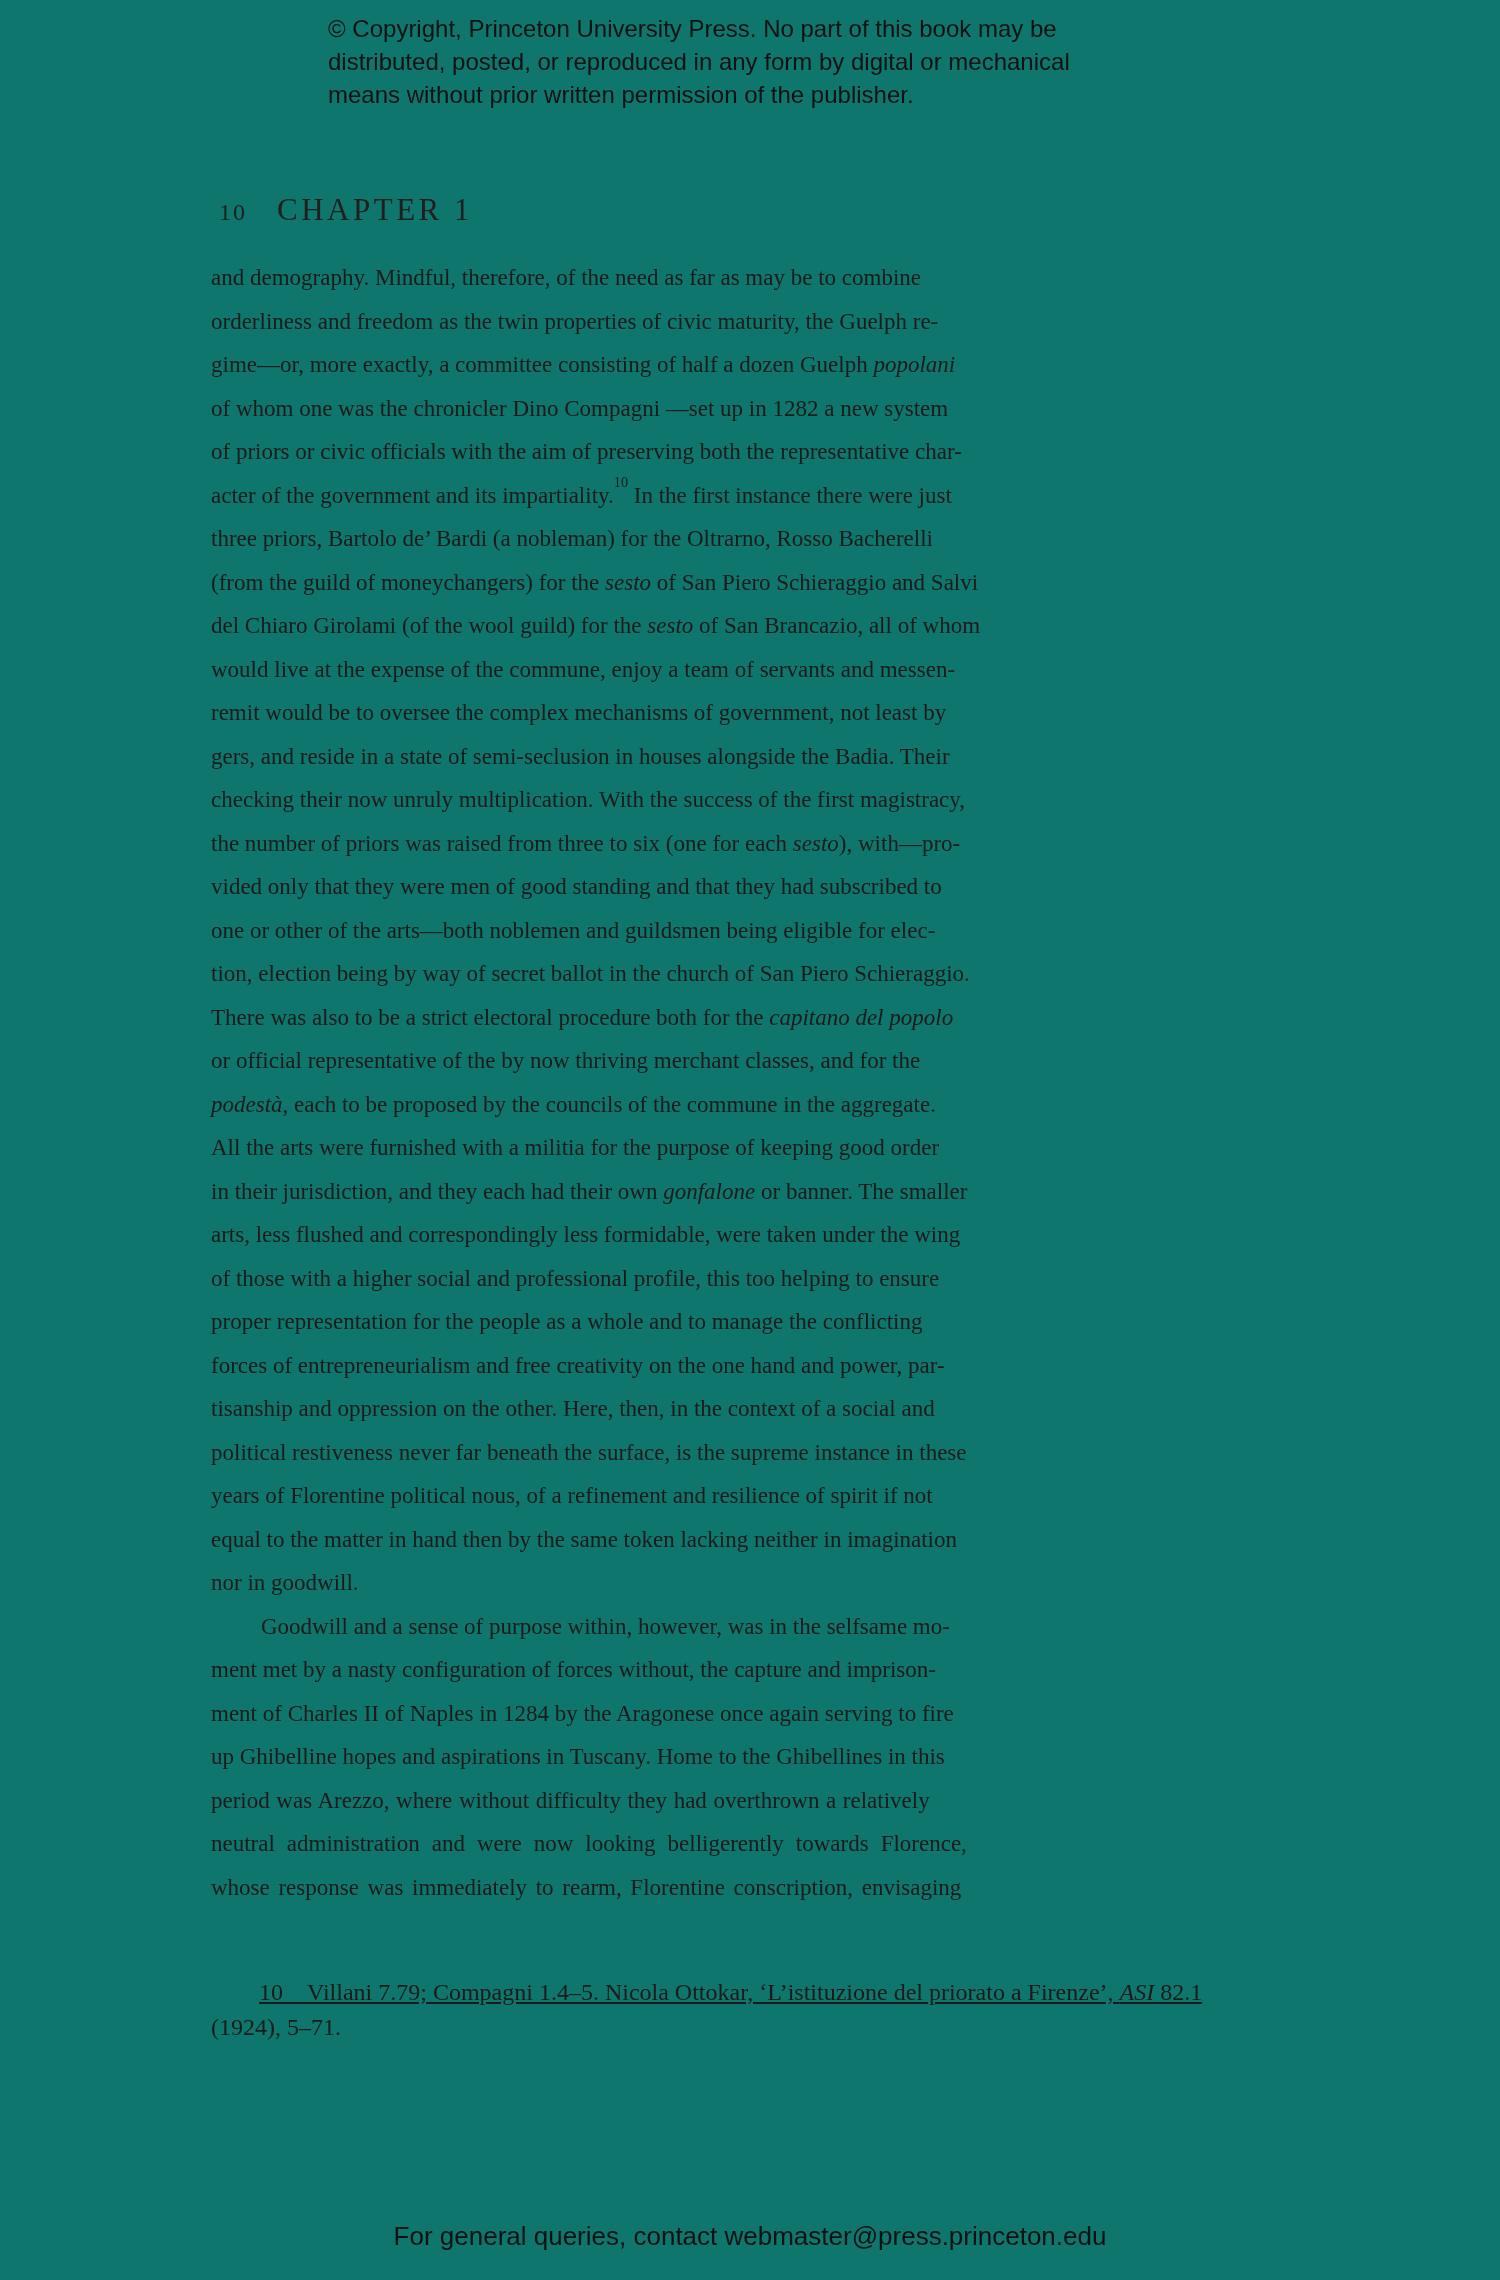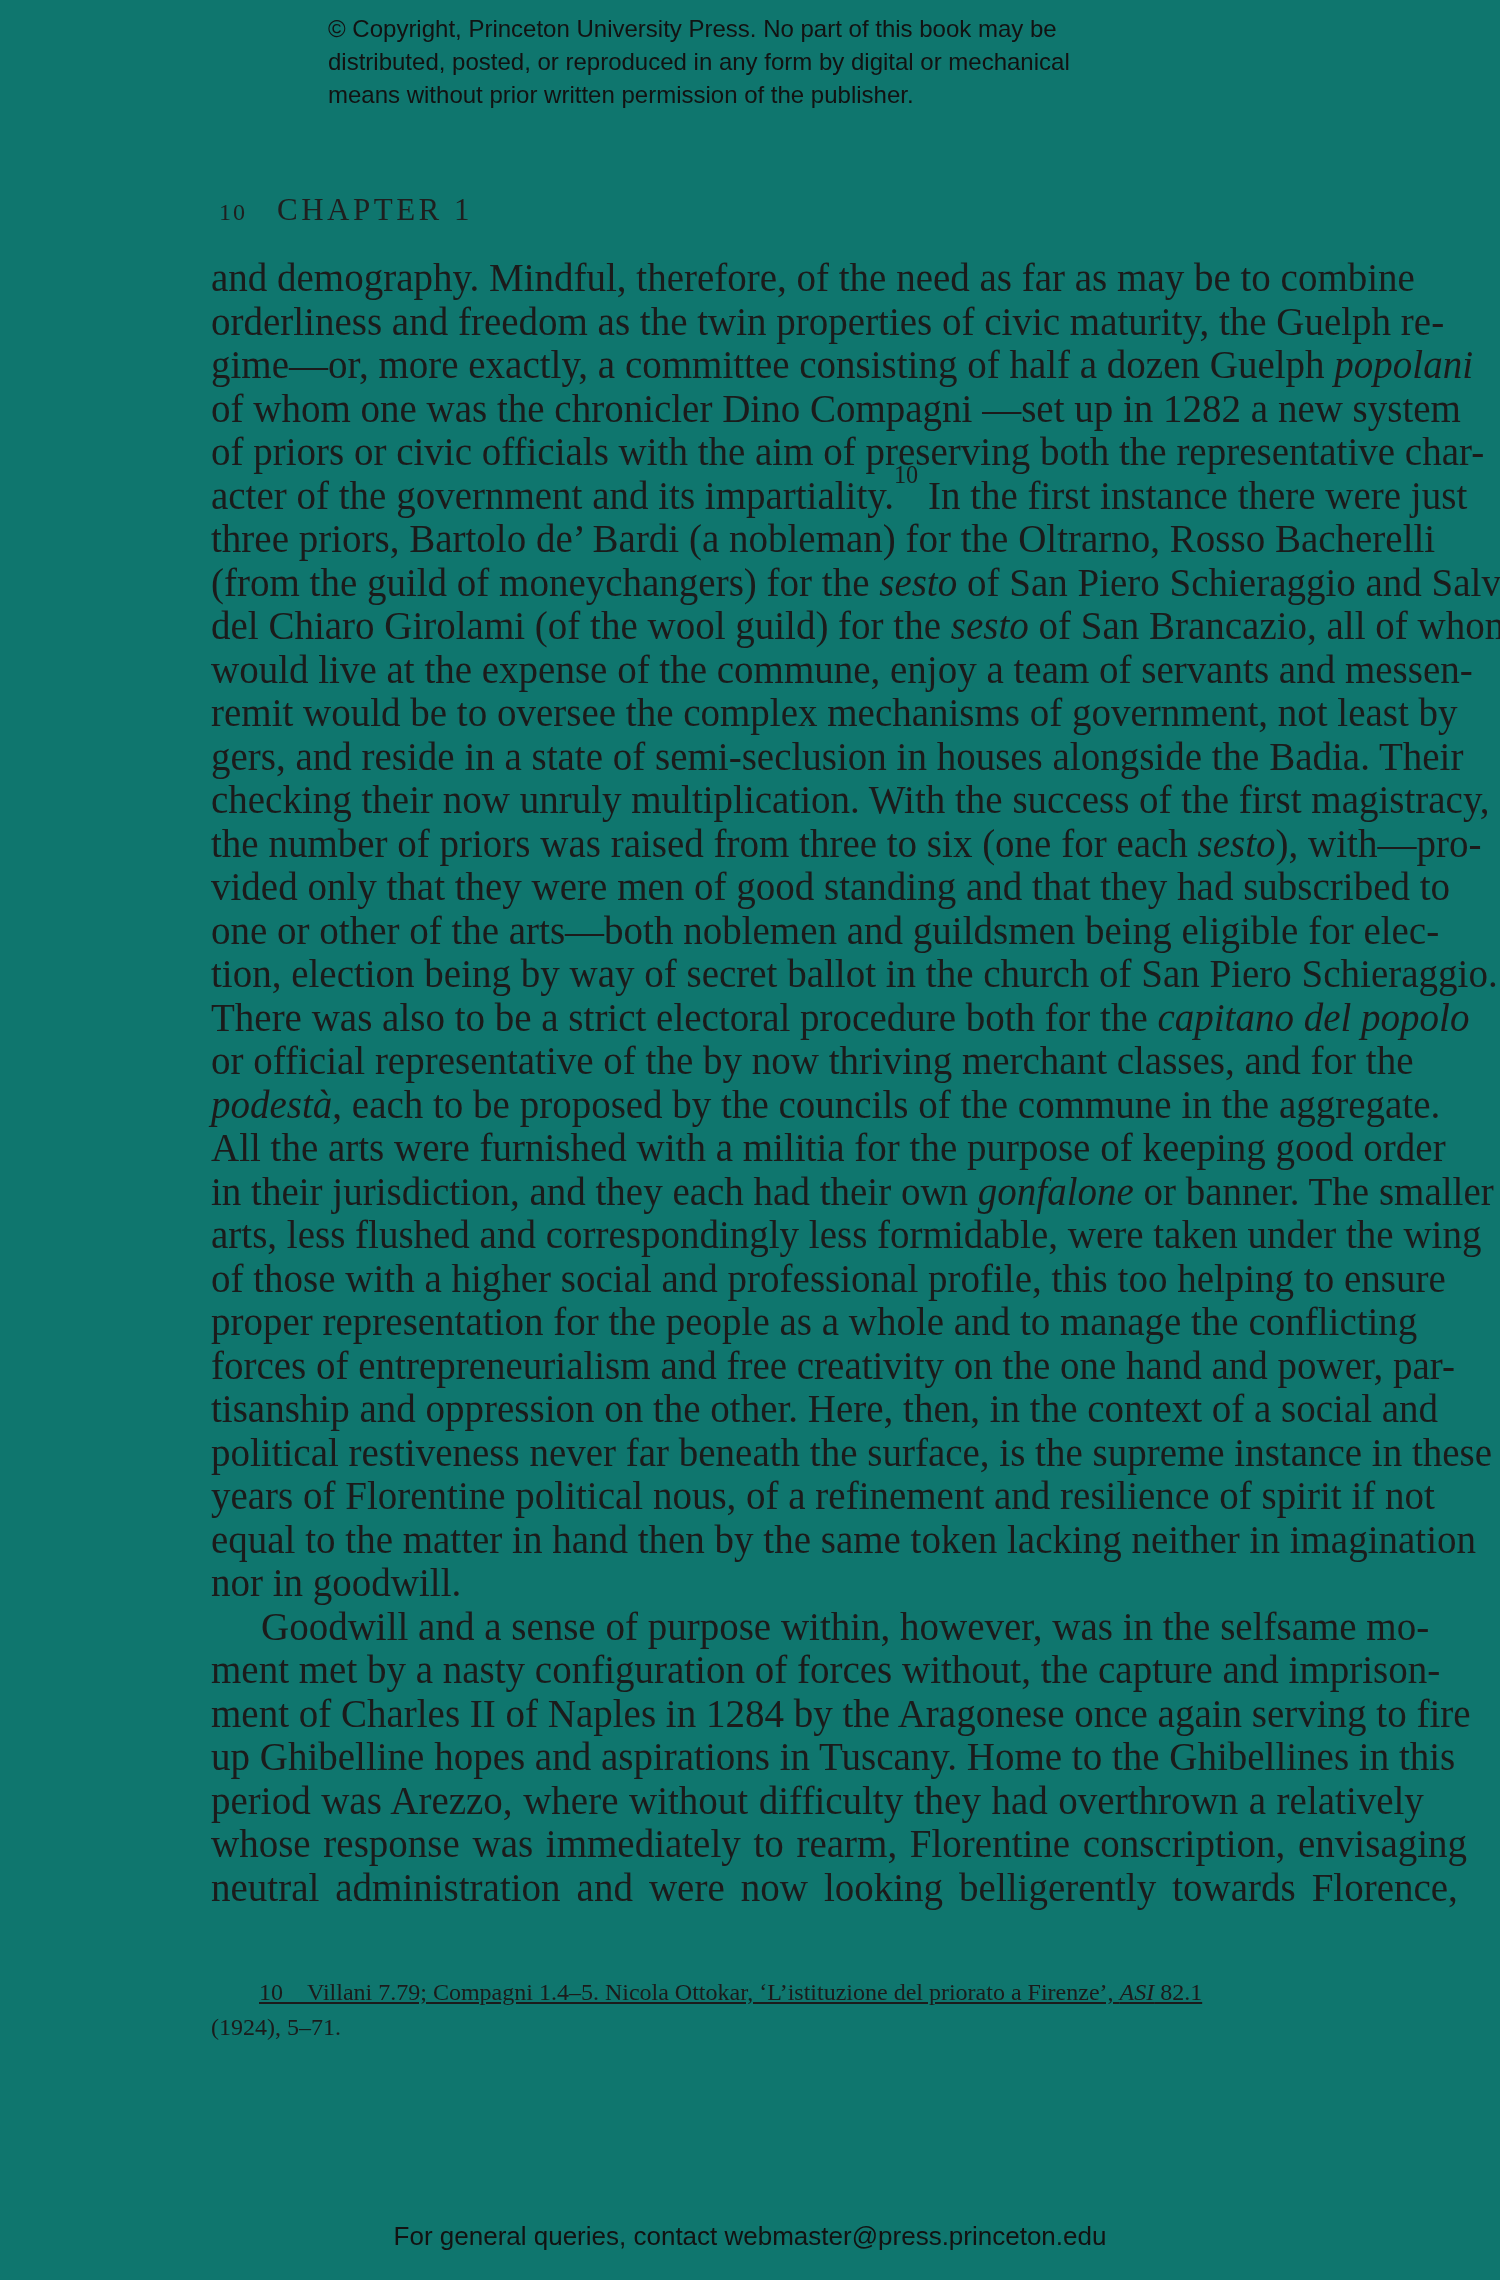--- a/index.html
+++ b/index.html
@@ -30,21 +30,21 @@
     display:flex;
     align-items:baseline;
   }
   .pagenum{letter-spacing:2px;}
   .chapter{margin-left:30px;letter-spacing:3.5px;font-size:31px;}
   .bodyblock{
     position:absolute;
     left:211px;
     top:256px;
     width:1084px;
-    font-size:39px;
+    font-size:23px;
     line-height:43.5px;
     color:#1b1b1b;
   }
   .body-line{white-space:nowrap;height:43.5px;}
   .body-line.indent{padding-left:50px;}
   em{font-style:italic;}
   sup{
     font-size:0.62em;
     line-height:0;
     position:relative;
@@ -118,22 +118,22 @@
       <div class="body-line fitline just" style="word-spacing: 0px;"><span>tisanship and oppression on the other. Here, then, in the context of a social and</span></div>
       <div class="body-line fitline just" style="word-spacing: 0.001px;"><span>political restiveness never far beneath the surface, is the supreme instance in these</span></div>
       <div class="body-line fitline just" style="word-spacing: 0.001px;"><span>years of Florentine political nous, of a refinement and resilience of spirit if not</span></div>
       <div class="body-line fitline just" style="word-spacing: 0px;"><span>equal to the matter in hand then by the same token lacking neither in imagination</span></div>
       <div class="body-line fitline"><span>nor in goodwill.</span></div>
       <div class="body-line fitline just indent" style="word-spacing: -0.001px;"><span>Goodwill and a sense of purpose within, however, was in the selfsame mo-</span></div>
       <div class="body-line fitline just" style="word-spacing: 0.001px;"><span>ment met by a nasty configuration of forces without, the capture and imprison-</span></div>
       <div class="body-line fitline just" style="word-spacing: 0px;"><span>ment of Charles II of Naples in 1284 by the Aragonese once again serving to fire</span></div>
       <div class="body-line fitline just" style="word-spacing: 0px;"><span>up Ghibelline hopes and aspirations in Tuscany. Home to the Ghibellines in this</span></div>
       <div class="body-line fitline just" style="word-spacing: 0.823px;"><span>period was Arezzo, where without difficulty they had overthrown a relatively</span></div>
+      <div class="body-line fitline just" style="word-spacing: 6.262px;"><span>neutral administration and were now looking belligerently towards Florence,</span></div>
       <div class="body-line fitline just" style="word-spacing: 2.936px;"><span>whose response was immediately to rearm, Florentine conscription, envisaging</span></div>
-      <div class="body-line fitline just" style="word-spacing: 6.262px;"><span>neutral administration and were now looking belligerently towards Florence,</span></div>
     </div>
 
   <div class="footnote">
     <div class="fn-line fn-indent fitline just" style="word-spacing: 0px;"><span>10 Villani 7.79; Compagni 1.4–5. Nicola Ottokar, ‘L’istituzione del priorato a Firenze’, <em>ASI</em> 82.1</span></div>
     <div class="fn-line fitline"><span>(1924), 5–71.</span></div>
   </div>
 
   <div class="footer">For general queries, contact webmaster@press.princeton.edu</div>
 
 </div>

